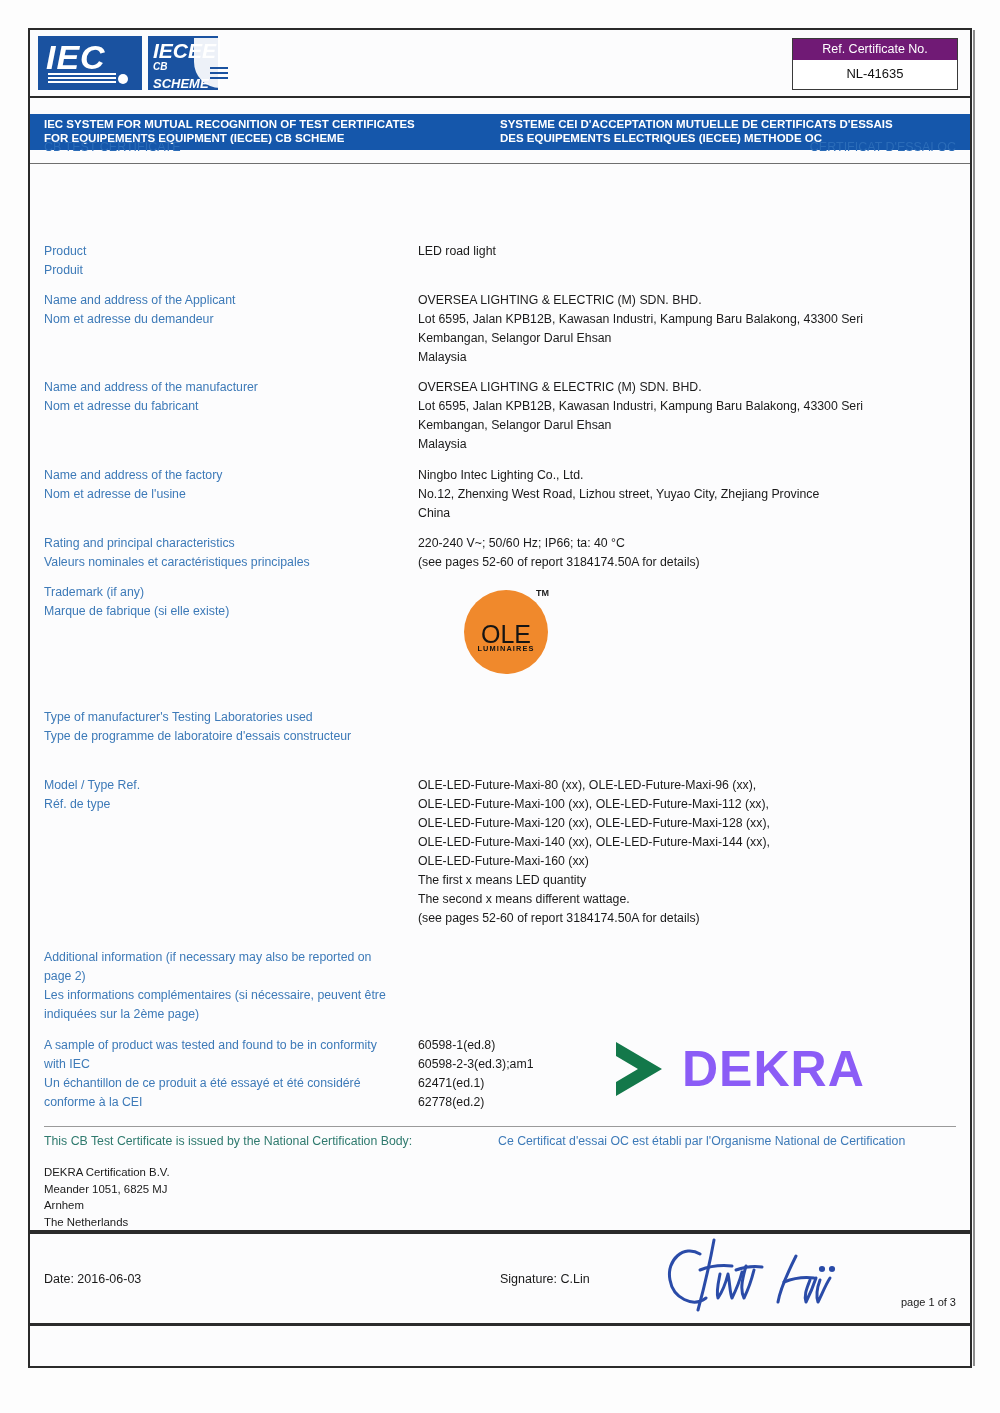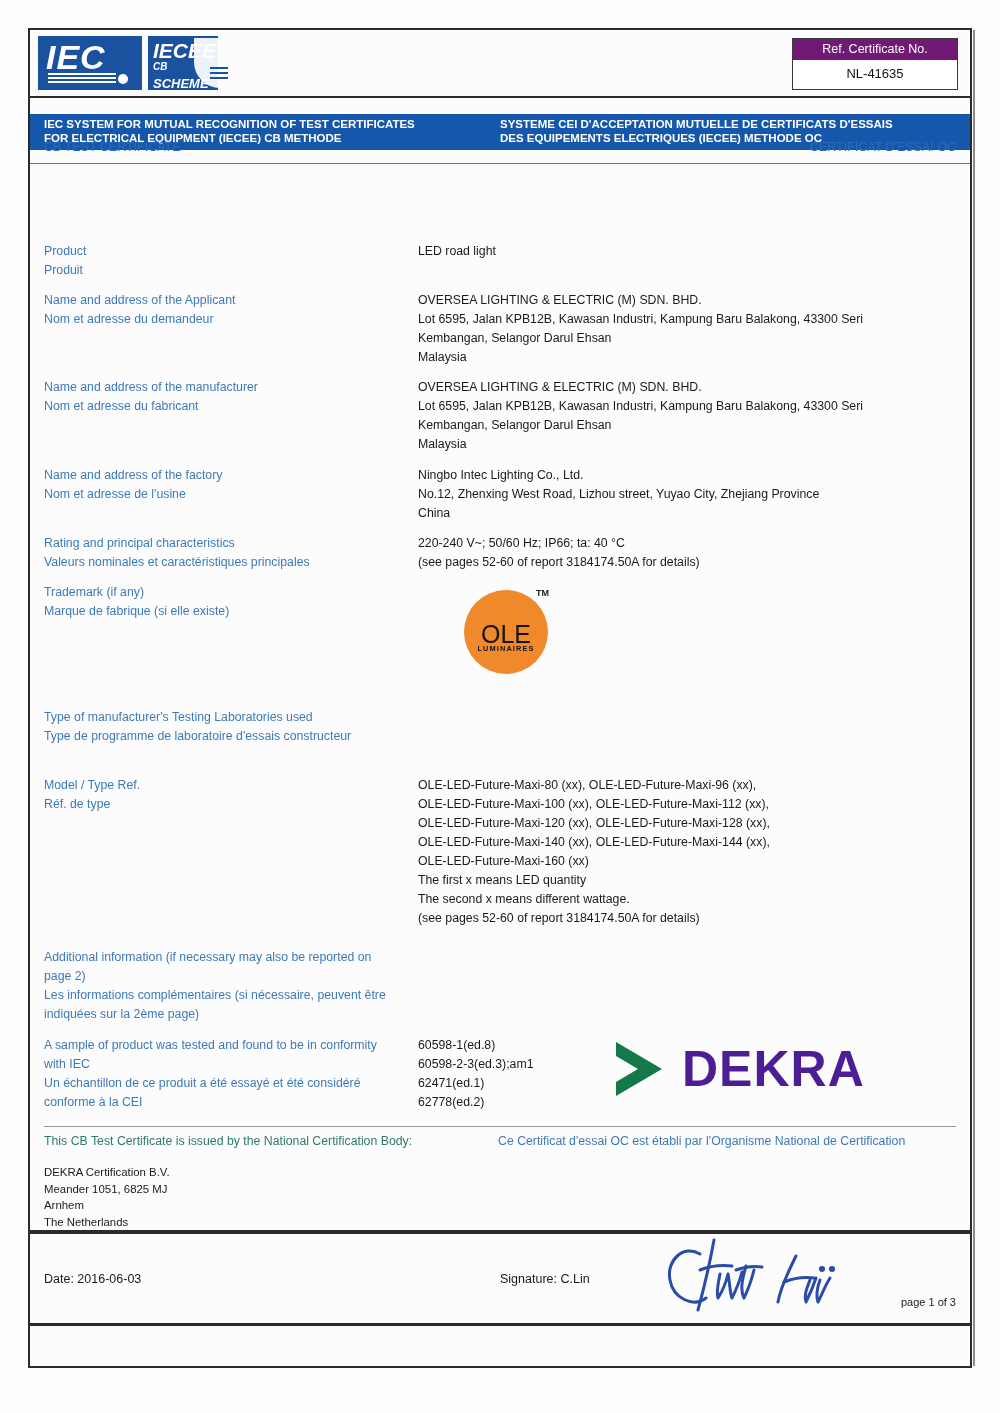--- a/index.html
+++ b/index.html
@@ -341,21 +341,21 @@
     top: 2px;
     width: 56px;
     height: 58px;
   }
   .dekra .word {
     position: absolute;
     left: 72px;
     top: 2px;
     font-size: 50px;
     font-weight: bold;
-    color: #4c1d95;
+    color: #8b5cf6;
     letter-spacing: 1px;
   }
 
   
   .foot-top {
     position: absolute;
     left: 0;
     top: 1200px;
     width: 100%;
     height: 4px;
@@ -428,21 +428,21 @@
       </div>
       <div class="refbox">
         <div class="rb-title">Ref. Certificate No.</div>
         <div class="rb-val">NL-41635</div>
       </div>
     </div>
 
     <div class="banner">
       <div class="b-left">
         <div>IEC SYSTEM FOR MUTUAL RECOGNITION OF TEST CERTIFICATES</div>
-        <div>FOR ELECTRICAL EQUIPMENT (IECEE) CB METHODE</div>
+        <div>FOR EQUIPEMENTS EQUIPMENT (IECEE) CB SCHEME</div>
       </div>
       <div class="b-right">
         <div>SYSTEME CEI D'ACCEPTATION MUTUELLE DE CERTIFICATS D'ESSAIS</div>
         <div>DES EQUIPEMENTS ELECTRIQUES (IECEE) METHODE OC</div>
       </div>
     </div>
 
     <div class="cbrow">
       <div class="cb-left">CB TEST CERTIFICATE</div>
       <div class="cb-right">CERTIFICAT D'ESSAI OC</div>

